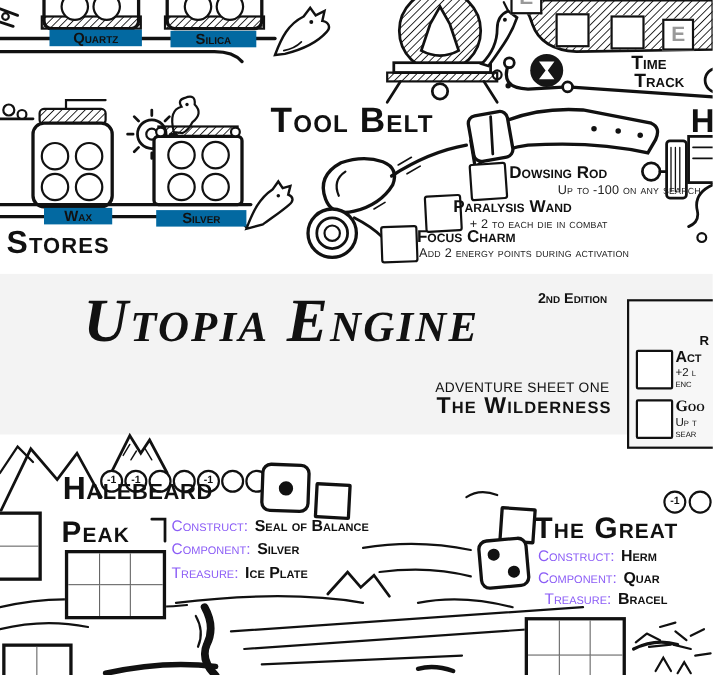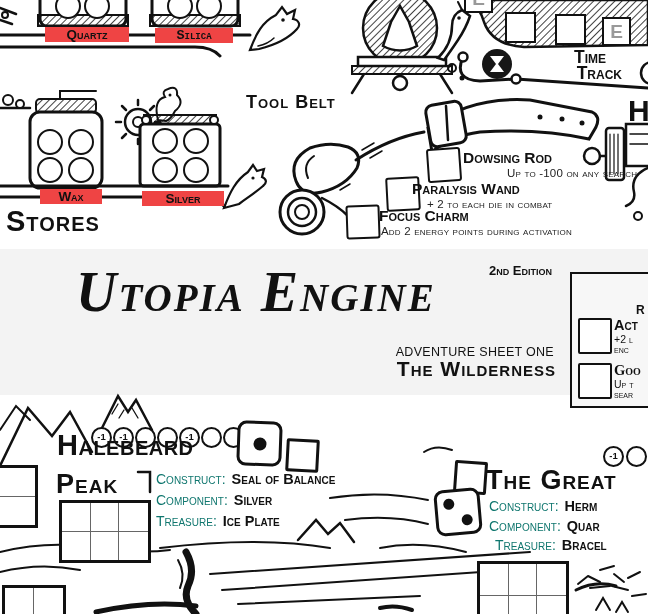--- a/index.html
+++ b/index.html
@@ -5,29 +5,29 @@
   html,body{margin:0;padding:0;}
   body{width:648px;height:614px;position:relative;overflow:hidden;background:#fff;
        font-family:"Liberation Sans", sans-serif;color:#111;}
   .shade{position:absolute;left:0;top:249px;width:648px;height:146px;background:#f3f3f3;z-index:0;}
   svg.decor{position:absolute;left:0;top:0;z-index:1;}
   .t{position:absolute;white-space:nowrap;z-index:2;}
   .sc{font-variant:small-caps;}
   .b{font-weight:700;}
   .ctr{text-align:center;}
   .rt{text-align:right;}
-  .wbg{background:#ef4444;padding:0 3px;}
+  .wbg{background:#0369a1;padding:0 3px;}
   .title-main{font-family:"Liberation Serif", serif;font-weight:700;font-variant:small-caps;
               font-size:56px;letter-spacing:2px;line-height:1;}
-  .h2{font-size:18px;font-weight:700;font-variant:small-caps;letter-spacing:1px;line-height:1;}
+  .h2{font-size:32px;font-weight:700;font-variant:small-caps;letter-spacing:1px;line-height:1;}
   .h3{font-size:17px;font-weight:700;font-variant:small-caps;line-height:1;}
   .shelf-label{font-size:13.5px;font-weight:700;font-variant:small-caps;}
   .item-name{font-size:15.5px;font-weight:700;font-variant:small-caps;}
   .item-effect{font-size:11.5px;font-variant:small-caps;color:#222;letter-spacing:0.2px;}
-  .lbl{font-size:14px;font-variant:small-caps;color:#0f766e;}
+  .lbl{font-size:14px;font-variant:small-caps;color:#8b5cf6;}
   .val{font-size:14.5px;font-weight:700;font-variant:small-caps;margin-left:6px;}
   .cb{position:absolute;background:#fff;border:2.5px solid #111;border-radius:3px;z-index:2;}
   .slot{position:absolute;width:26px;height:26px;border:2.5px solid #111;border-radius:50%;
         background:#fff;box-sizing:border-box;z-index:2;}
   .scrow{position:absolute;display:flex;gap:1px;z-index:2;}
   .scircle{display:inline-block;width:21px;height:21px;border:2.5px solid #111;border-radius:50%;
         box-sizing:border-box;background:#fff;font-size:9.5px;font-weight:700;line-height:16px;
         text-align:center;}
   .die{position:absolute;background:#fff;border:3px solid #111;border-radius:9px;box-sizing:border-box;z-index:2;}
   .pip{position:absolute;background:#111;border-radius:50%;}
@@ -181,21 +181,21 @@
       <path d="M632,596 l14,-2" stroke-width="2"></path>
     </g>
   </g>
 </svg>
 
 <div class="slot" style="left:55px;top:-7px;"></div>
 <div class="slot" style="left:84px;top:-7px;"></div>
 <div class="slot" style="left:167px;top:-7px;"></div>
 <div class="slot" style="left:196px;top:-7px;"></div>
 <div class="t shelf-label wbg ctr" style="left:45px;top:27px;width:78px;">Quartz</div>
-<div class="t shelf-label wbg ctr" style="left:155px;top:28px;width:72px;font-family:Liberation Mono, monospace;">Silica</div>
+<div class="t shelf-label wbg ctr" style="left:155px;top:28px;width:72px;">Silica</div>
 
 <div class="ttsq" style="left:464px;top:0;width:29px;height:13px;border-top:none;overflow:hidden;">
   <span style="display:block;margin-top:-14px;">E</span>
 </div>
 <div class="ttsq" style="left:505px;top:12px;width:31px;height:31px;"></div>
 <div class="ttsq" style="left:555px;top:14px;width:31px;height:31px;"></div>
 <div class="ttsq" style="left:602px;top:17px;width:29px;height:29px;">E</div>
 <div class="t h3 rt" style="left:530px;top:49px;width:76px;font-size:17.5px;">Time</div>
 <div class="t h3 rt" style="left:530px;top:65px;width:92px;font-size:17.5px;">Track</div>
 

